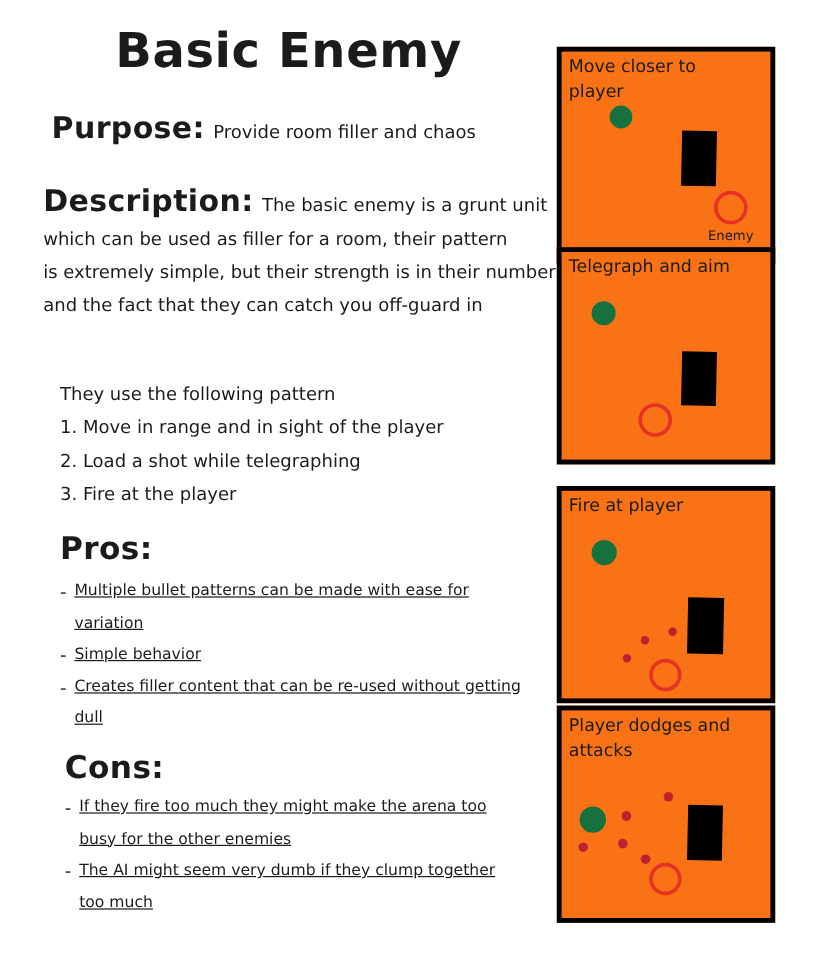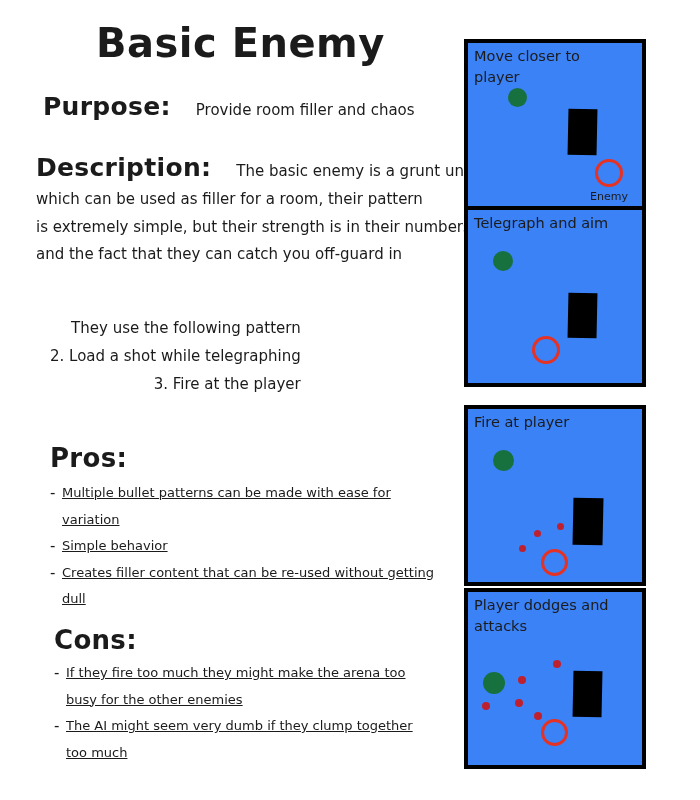--- a/index.html
+++ b/index.html
@@ -6,31 +6,31 @@
   body {
     width:700px; height:800px; background:#ffffff; position:relative;
     font-family:"DejaVu Sans", sans-serif; color:#1b1b1b; overflow:hidden;
   }
   .page-title {
     position:absolute; left:96px; top:20px;
     font-size:40px; font-weight:bold; letter-spacing:0.5px; white-space:nowrap;
   }
   .section-heading { font-size:25px; font-weight:bold; letter-spacing:0.3px; white-space:nowrap; }
   .body-text { font-size:15px; white-space:nowrap; }
-  .inline-row { position:absolute; display:flex; align-items:baseline; gap:25px; }
+  .inline-row { position:absolute; display:flex; align-items:baseline; gap:7px; }
   .text-block { position:absolute; }
   .text-block .line { font-size:15px; white-space:nowrap; line-height:27.5px; }
   .bullet-list { position:absolute; }
   .bullet-item { display:flex; }
   .bullet-item .dash { width:12px; font-size:15px; line-height:26.5px; flex:0 0 12px; }
   .bullet-item .bullet-lines .line { font-size:13px; white-space:nowrap; line-height:26.5px;text-decoration:underline; }
   
   .panel {
     position:absolute; left:464px; width:182px; height:181px;
-    border:4px solid #000; box-sizing:border-box; background:#3b82f6;
+    border:4px solid #000; box-sizing:border-box; background:#f97316;
   }
   .panel-title { position:absolute; left:6px; top:3px; font-size:14.5px; line-height:21px; width:145px; }
   .shape { position:absolute; }
   .player-circle { background:#17713e; border-radius:50%; }
   .obstacle-rect { background:#000000; transform:rotate(1.2deg); }
   .enemy-ring { border:3px solid #e53224; border-radius:50%; box-sizing:border-box; background:transparent; }
   .bullet-dot { background:#be202e; border-radius:50%; }
   .enemy-label { position:absolute; font-size:11px; color:#1b1b1b; white-space:nowrap; }
 </style>
 </head>
@@ -46,22 +46,23 @@
 <div class="text-block" style="left:36px; top:153px;">
   <div class="inline-row" style="position:static; margin-bottom:4px;">
     <span class="section-heading">Description:</span>
     <span class="body-text">The basic enemy is a grunt unit</span>
   </div>
   <div class="line">which can be used as filler for a room, their pattern</div>
   <div class="line">is extremely simple, but their strength is in their numbers</div>
   <div class="line">and the fact that they can catch you off-guard in</div>
 </div>
 
-<div class="text-block" style="left:50px; top:314px;text-align:right;">
+<div class="text-block" style="left:50px; top:314px;">
   <div class="line" style="line-height:28px;">They use the following pattern</div>
+  <div class="line" style="line-height:28px;">1. Move in range and in sight of the player</div>
   <div class="line" style="line-height:28px;">2. Load a shot while telegraphing</div>
   <div class="line" style="line-height:28px;">3. Fire at the player</div>
 </div>
 
 <div class="section-heading" style="position:absolute; left:50px; top:443px; font-size:26px;">Pros:</div>
 
 <div class="bullet-list" style="left:50px; top:480px;">
   <div class="bullet-item">
     <span class="dash">-</span>
     <div class="bullet-lines">

